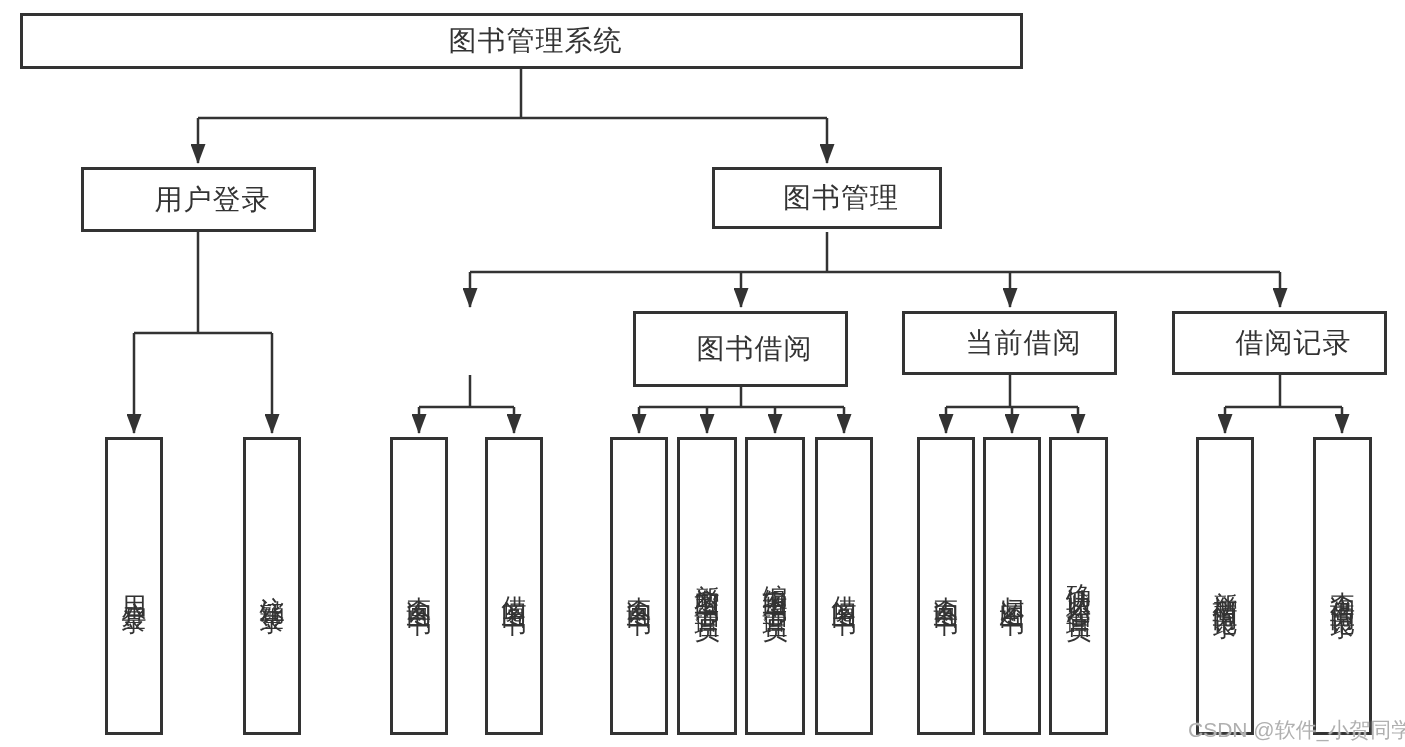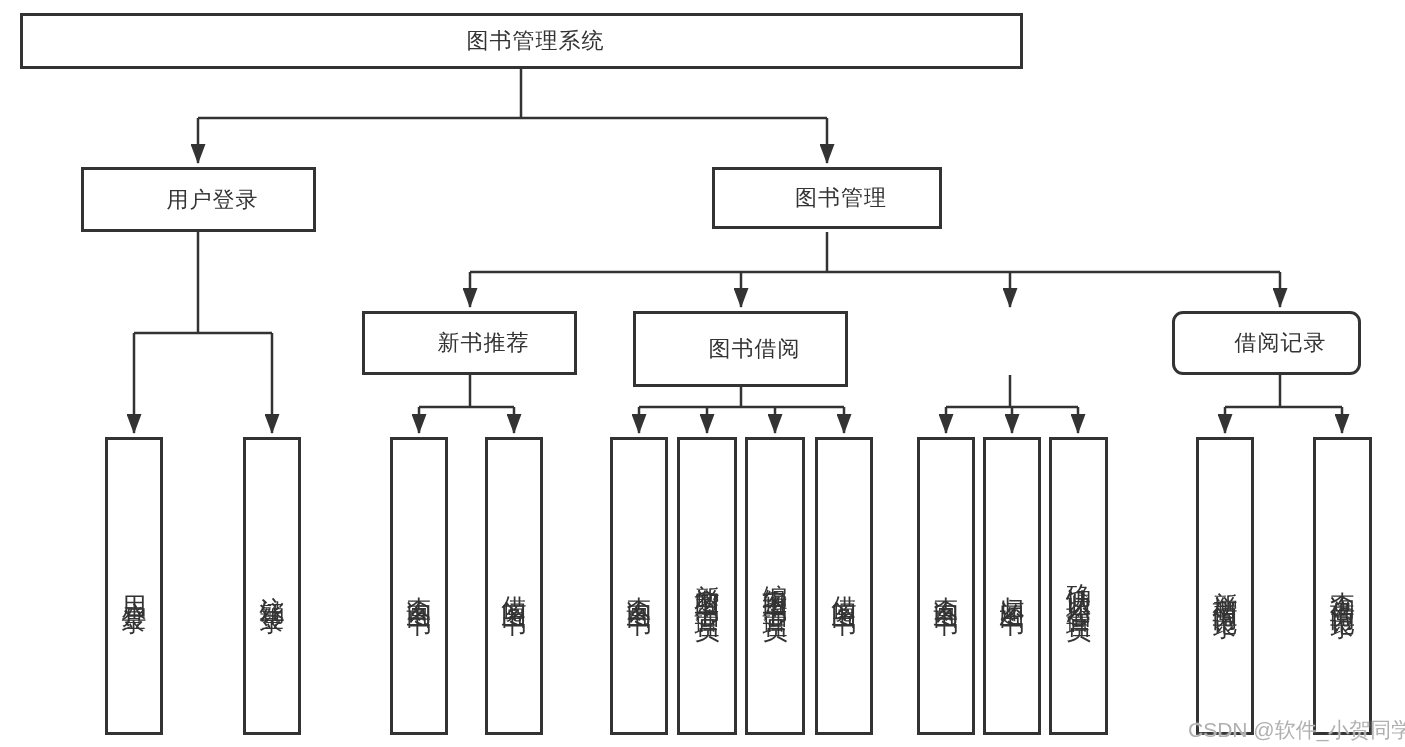--- a/index.html
+++ b/index.html
@@ -5,21 +5,21 @@
   html,body{margin:0;padding:0;background:#ffffff;}
   .stage{
     position:relative;width:1405px;height:747px;background:#ffffff;
     font-family:"Liberation Sans","DejaVu Sans",sans-serif;color:#333333;overflow:hidden;
   }
   .connector-layer{position:absolute;left:0;top:0;width:1405px;height:747px;}
   .box{
     position:absolute;box-sizing:border-box;border:3px solid #333333;background:#ffffff;
     display:flex;align-items:center;justify-content:center;text-align:center;
   }
-  .h-label{font-size:22px;letter-spacing:1px;white-space:nowrap;padding-left:28px;}
+  .h-label{font-size:28px;letter-spacing:1px;white-space:nowrap;padding-left:28px;}
   .leaf{
     writing-mode:vertical-rl;text-orientation:mixed;
     font-size:25px;letter-spacing:5px;line-height:1;
   }
   .watermark{
     position:absolute;left:1188px;top:716px;z-index:5;
     font-size:21px;color:#b0b0b0;white-space:nowrap;
     text-shadow:0 0 2px #ffffff;
   }
 </style>
@@ -83,23 +83,23 @@
         <path d="M1342,407 V433" marker-end="url(#arrow)"></path>
       </g>
     </g>
   </svg>
 
   <div class="box h-label" style="left:20px;top:13px;width:1003px;height:56px;">图书管理系统</div>
 
   <div class="box h-label" style="left:81px;top:167px;width:235px;height:65px;">用户登录</div>
   <div class="box h-label" style="left:712px;top:167px;width:230px;height:62px;">图书管理</div>
 
-  <div class="box h-label" style="left:362px;top:311px;width:215px;height:64px;">新书推荐</div>
   <div class="box h-label" style="left:633px;top:311px;width:215px;height:76px;">图书借阅</div>
-  <div class="box h-label" style="left:1172px;top:311px;width:189px;height:64px;border-radius:11px;">借阅记录</div>
+  <div class="box h-label" style="left:902px;top:311px;width:215px;height:64px;">当前借阅</div>
+  <div class="box h-label" style="left:1172px;top:311px;width:215px;height:64px;">借阅记录</div>
 
   <div class="box leaf" style="left:105px;top:437px;width:58px;height:298px;">用户登录</div>
   <div class="box leaf" style="left:243px;top:437px;width:58px;height:298px;">注销登录</div>
 
   <div class="box leaf" style="left:390px;top:437px;width:58px;height:298px;">查询图书</div>
   <div class="box leaf" style="left:485px;top:437px;width:58px;height:298px;">借阅图书</div>
 
   <div class="box leaf" style="left:610px;top:437px;width:58px;height:298px;">查询图书</div>
   <div class="box leaf" style="left:677px;top:437px;width:60px;height:298px;">新增图书（管理员）</div>
   <div class="box leaf" style="left:745px;top:437px;width:60px;height:298px;">编辑图书（管理员）</div>

